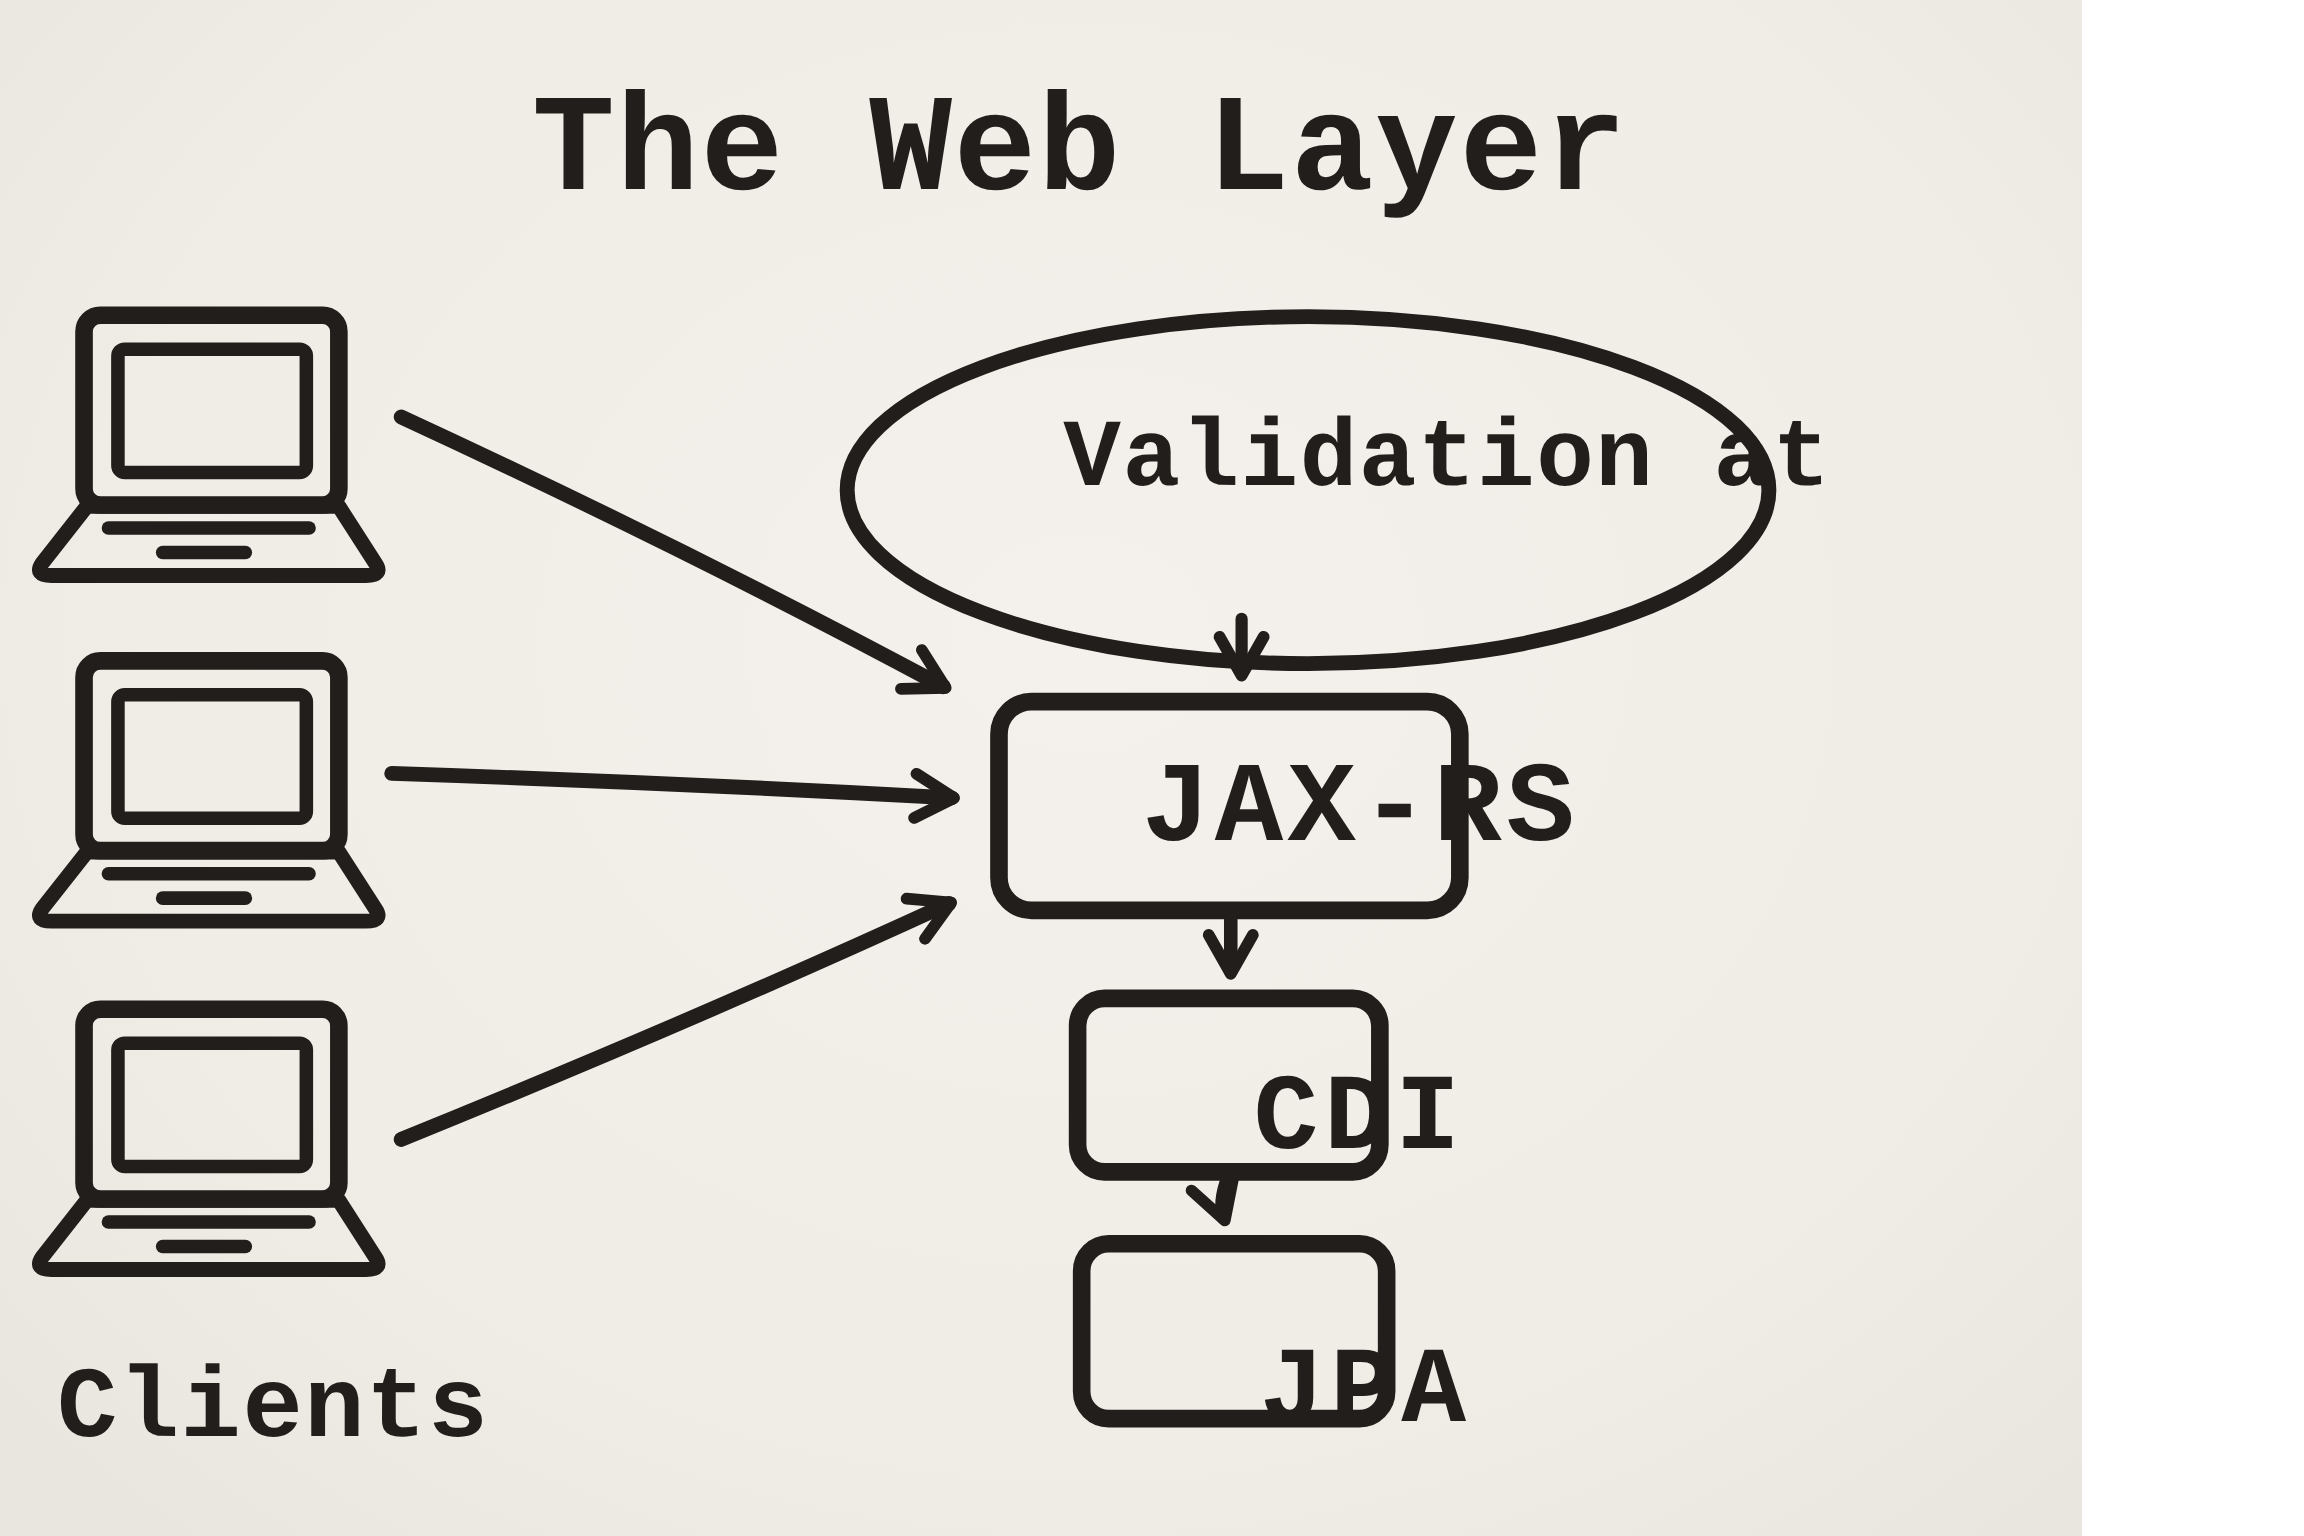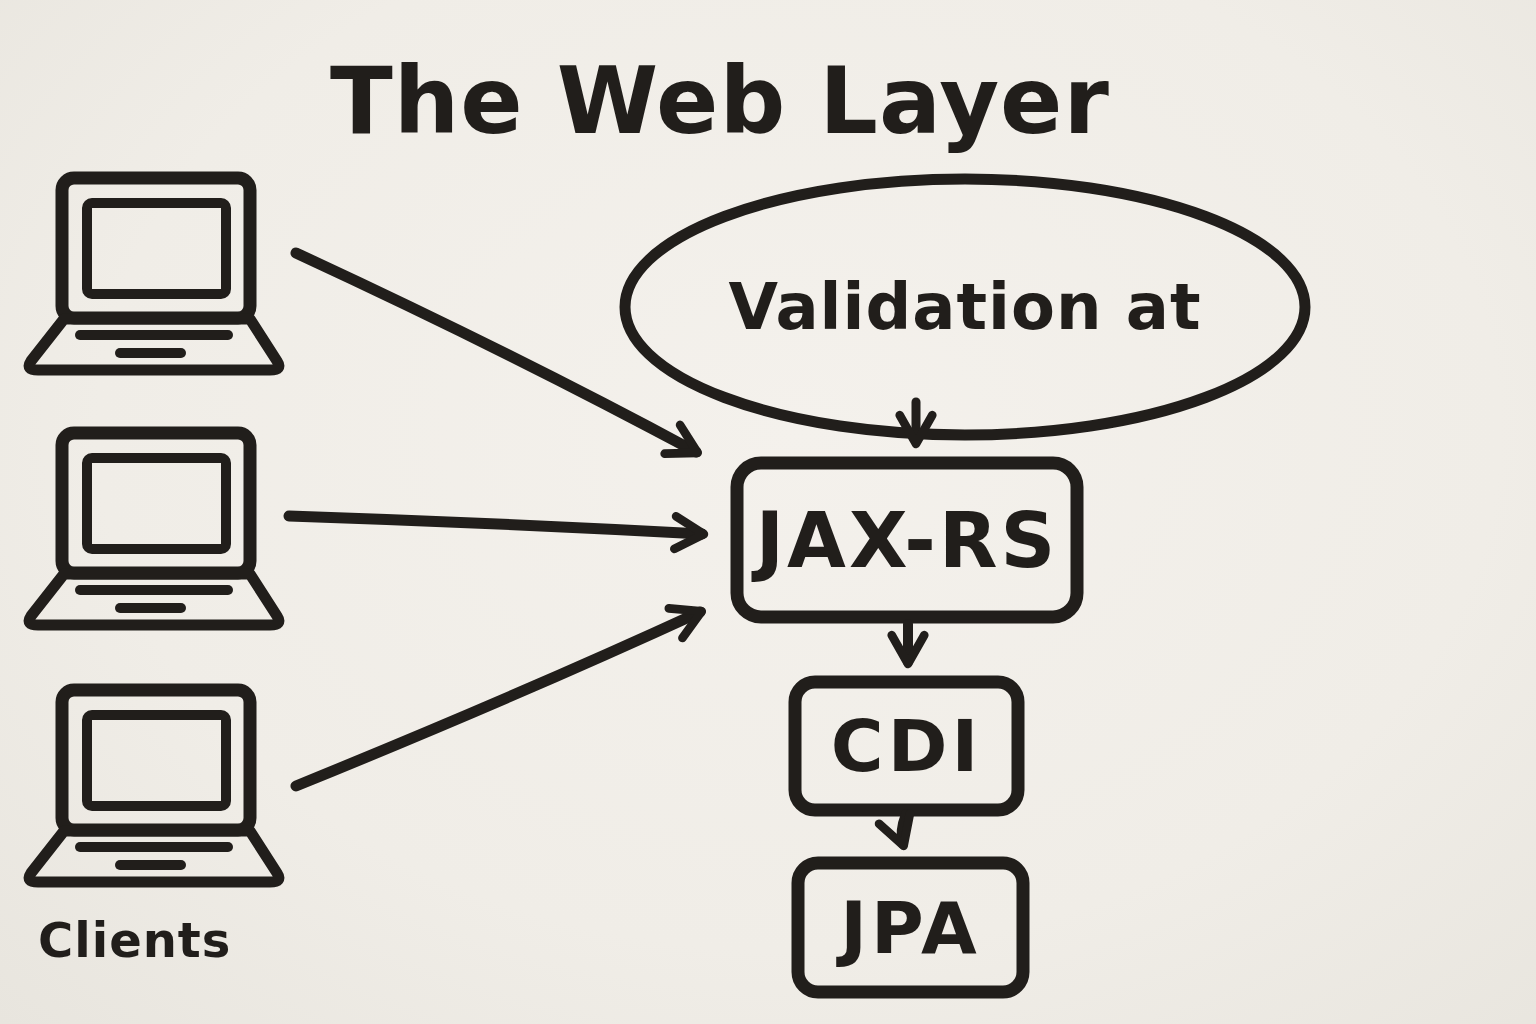--- a/index.html
+++ b/index.html
@@ -7,24 +7,25 @@
     --background: #f0ede7;
   }
   * { margin: 0; padding: 0; box-sizing: border-box; }
   html, body {
     width: 1536px; height: 1024px;
     font-family: "DejaVu Sans", "Liberation Sans", sans-serif;
     overflow: hidden;
   }
   .canvas {
     position: relative;
-    width: 1536px; height: 1024px;
+    width: 1388px; height: 1024px;
     background:
       radial-gradient(ellipse at 52% 42%, #f4f1ec 0%, var(--background) 62%, #e8e5de 100%);
     color: var(--ink);
+    font-family: Liberation Mono, monospace;
   }
   svg.shapes {
     position: absolute; inset: 0;
     width: 100%; height: 100%;
   }
   svg .stroke {
     stroke: var(--ink);
     fill: none;
     stroke-linecap: round;
     stroke-linejoin: round;
@@ -47,21 +48,21 @@
     left: 655px; top: 212px; width: 620px; height: 190px;
     flex-direction: row;
     font-size: 64px;
     line-height: 92px;
   }
   .label-jaxrs { left: 737px; top: 463px; width: 340px; height: 154px; font-size: 76px; letter-spacing: 3px; }
   .label-cdi   { left: 795px; top: 682px; width: 223px; height: 128px; font-size: 72px; letter-spacing: 4px; }
   .label-jpa   { left: 798px; top: 863px; width: 225px; height: 129px; font-size: 72px; letter-spacing: 4px; text-align: right; }
   .clients {
     left: 38px; top: 892px; width: 280px; height: 96px;
-    font-size: 48px;
+    font-size: 67px;
     justify-content: flex-start;
   }
 </style>
 </head>
 <body>
 
 <div class="canvas">
 
   <svg class="shapes" viewBox="0 0 1536 1024">
     <defs>

